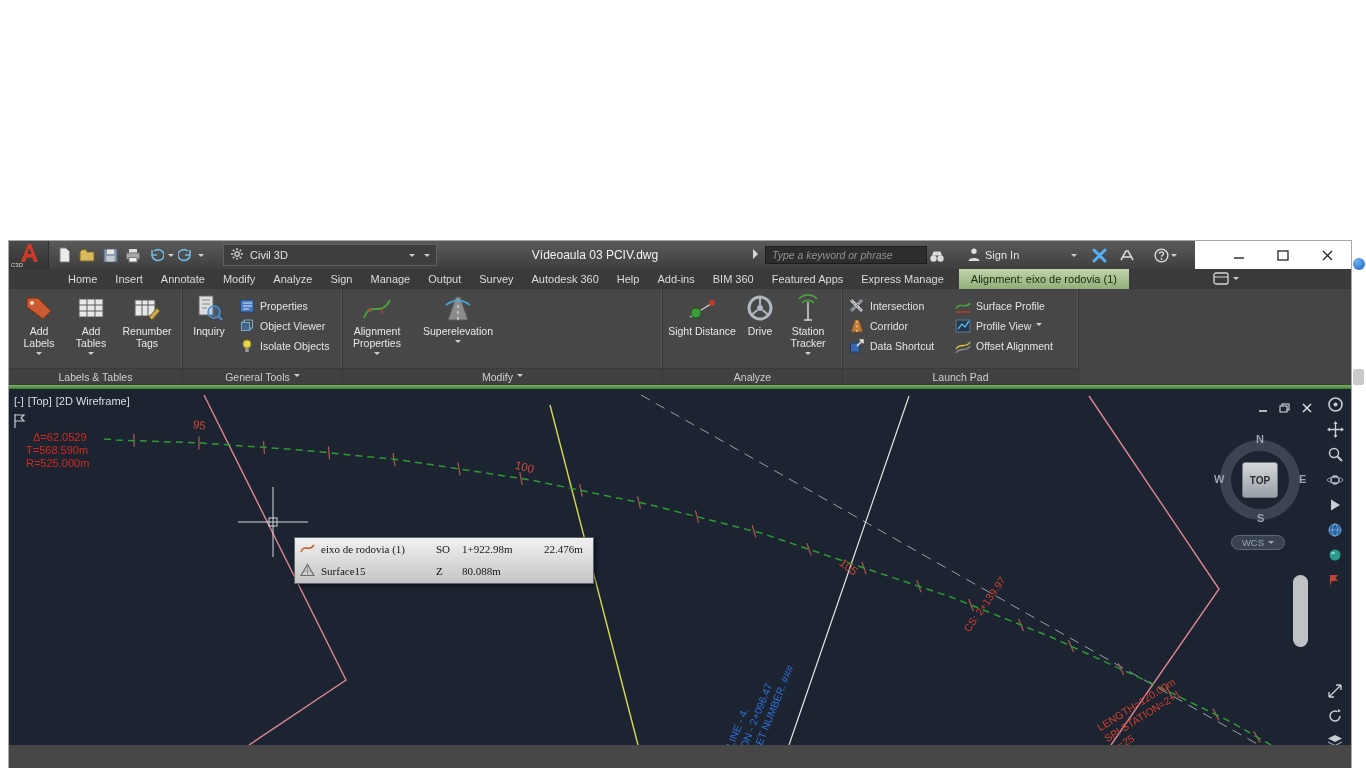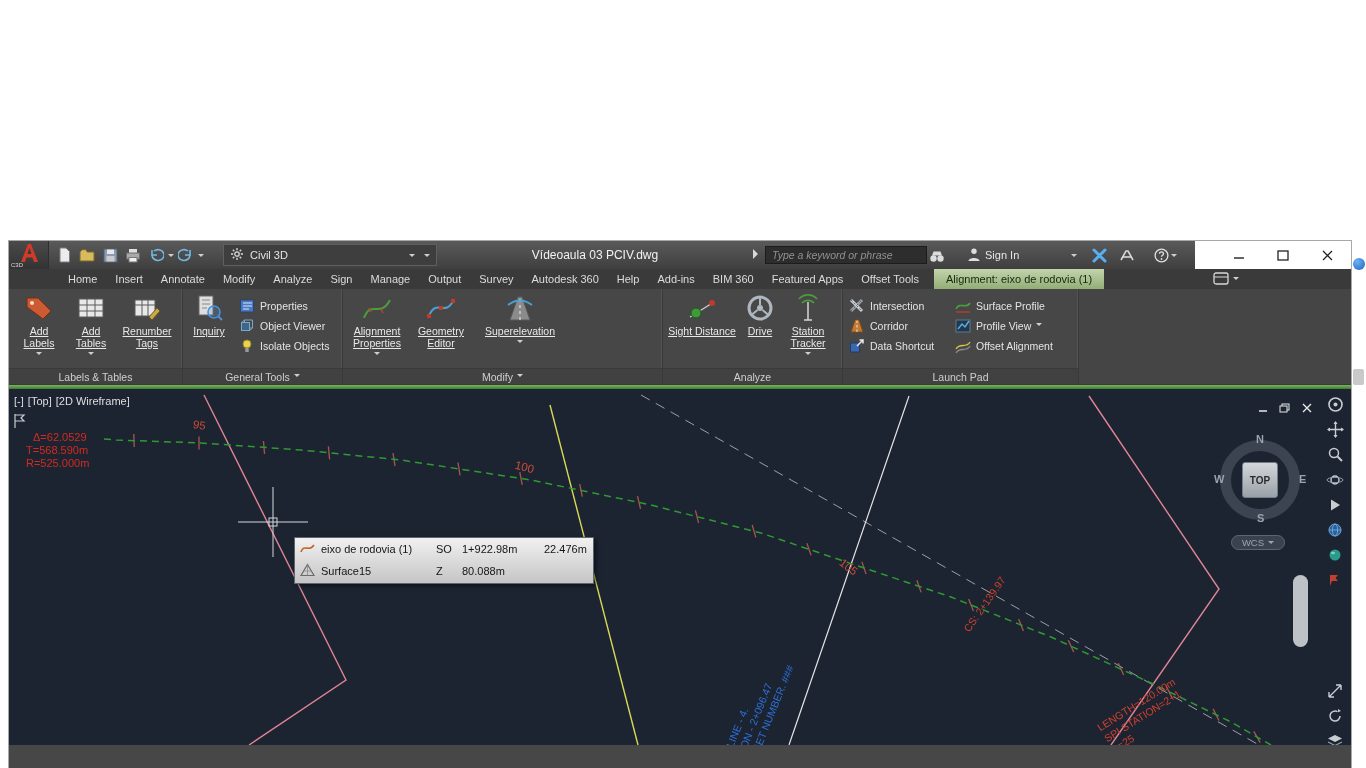--- a/index.html
+++ b/index.html
@@ -33,21 +33,21 @@
   .rtab{padding:0 9px;line-height:20px;white-space:nowrap;}
   .rtab-ctx{margin-left:6px;background:linear-gradient(#c3d4ac,#92ae77);color:#18260f;padding:0 12px;line-height:20px;white-space:nowrap;}
   .ribbon-toggle{position:absolute;right:112px;top:3px;display:flex;align-items:center;gap:4px;}
 
   
   .ribbon-body{height:96px;display:flex;background:#474747;border-bottom:1px solid #3a3a3a;}
   .panel{display:flex;flex-direction:column;border-right:1px solid #393939;box-shadow:inset -1px 0 0 #545454;}
   .panel-content{height:80px;display:flex;padding:2px 3px 0;}
   .panel-label{height:16px;background:#414141;border-top:1px solid #3a3a3a;font-size:10.5px;color:#cfcfcf;display:flex;align-items:center;justify-content:center;gap:4px;}
   .bigbtn{display:flex;flex-direction:column;align-items:center;padding-top:2px;font-size:10.5px;color:#e8e8e8;line-height:12px;text-align:center;}
-  .bigbtn span.lbl{white-space:nowrap;text-decoration:underline;}
+  .bigbtn span.lbl{white-space:nowrap;}
   .ic32{width:32px;height:30px;margin-bottom:2px;flex:none;}
   .ic16{width:16px;height:16px;flex:none;}
   .smallcol{display:flex;flex-direction:column;justify-content:flex-start;padding-top:6px;gap:3px;}
   .smallitem{display:flex;align-items:center;gap:5px;height:17px;font-size:10.5px;color:#e4e4e4;padding:0 3px;white-space:nowrap;}
   .filler{flex:1;background:#454545;}
 
   .green-strip{height:4px;background:linear-gradient(#79b45c,#3e7c31);}
 
   
   .filetabs{height:24px;background:linear-gradient(#4e4e4e,#3d3d3d);display:flex;align-items:flex-end;padding-left:5px;border-bottom:1px solid #2c2c2c;}
@@ -62,21 +62,21 @@
   .canvas svg.layer{position:absolute;left:0;top:0;}
   .vp-ctrl{position:absolute;left:5px;top:6px;color:#dfdfdf;font-size:11px;letter-spacing:0;}
   .vp-ctrl span{margin-right:1px;}
   .redinfo{position:absolute;color:#d42a1e;font-size:11px;white-space:nowrap;margin-left:12px;}
   .station{position:absolute;color:#cc4a38;font-size:11.5px;}
   .ann{position:absolute;font-size:10.5px;line-height:13px;transform-origin:0 0;}
   .ann div{white-space:nowrap;}
   .ann-blue{color:#2f6fd6;}
   .ann-red{color:#d2402e;}
   .tip{position:absolute;left:285px;top:148px;width:300px;height:47px;background:linear-gradient(#f1f1f1,#c5c5c5);border:1px solid #5c666e;box-shadow:2px 2px 4px rgba(0,0,0,.5);font-size:11px;color:#151515;}
-  .tip-row{display:flex;align-items:center;height:22px;padding-left:5px;}
+  .tip-row{display:flex;align-items:center;height:22px;padding-left:5px;font-family:Liberation Serif, serif;}
   .tip-ic{width:21px;} .tip-name{width:115px;} .tip-ax{width:26px;} .tip-v1{width:82px;} .tip-v2{flex:1;}
   .vpwin{position:absolute;top:12px;display:flex;gap:7px;}
   .vpwin .b{width:15px;height:14px;display:flex;align-items:center;justify-content:center;}
 
   
   .cube-wrap{position:absolute;left:1205px;top:45px;width:92px;height:92px;}
   .cube-ring{position:absolute;left:6px;top:6px;width:80px;height:80px;border-radius:50%;border:11px solid rgba(128,138,150,.32);}
   .cube-letter{position:absolute;color:#9aa3ae;font-size:11px;font-weight:bold;}
   .cube-top{position:absolute;left:28px;top:28px;width:36px;height:36px;background:linear-gradient(#d3d7db,#99a0a7);border:1px solid #767d86;border-radius:3px;color:#2b2b2b;font-size:10px;font-weight:bold;display:flex;align-items:center;justify-content:center;}
   .wcs{position:absolute;left:1222px;top:146px;width:54px;height:15px;background:#3a4250;border:1px solid #5a6678;border-radius:8px;color:#9aa6b4;font-size:9.5px;display:flex;align-items:center;justify-content:center;gap:4px;}
@@ -228,21 +228,21 @@
       <span class="rtab">Analyze</span>
       <span class="rtab">Sign</span>
       <span class="rtab">Manage</span>
       <span class="rtab">Output</span>
       <span class="rtab">Survey</span>
       <span class="rtab">Autodesk 360</span>
       <span class="rtab">Help</span>
       <span class="rtab">Add-ins</span>
       <span class="rtab">BIM 360</span>
       <span class="rtab">Featured Apps</span>
-      <span class="rtab">Offset Tools</span>
+      <span class="rtab">Express Manage</span>
       <span class="rtab-ctx">Alignment: eixo de rodovia (1)</span>
       <span class="ribbon-toggle">
           <svg width="16" height="13" viewBox="0 0 16 13">
             <rect x="1" y="1" width="14" height="11" rx="2" fill="none" stroke="#d8d8d8" stroke-width="1.3"></rect>
             <path d="M1 5h14" stroke="#d8d8d8"></path>
           </svg>
           <span class="tb-caret"></span>
         </span>
     </div>
 
@@ -327,30 +327,20 @@
       <div class="panel" style="width:320px">
         <div class="panel-content" style="gap:4px">
           <div class="bigbtn" style="width:62px">
             <span class="ic32"><svg width="32" height="30" viewBox="0 0 32 30">
                   <path d="M3 25C10 6 19 26 29 7" fill="none" stroke="#4a9e3c" stroke-width="2"></path>
                   <path d="M8 15l2 4M20 16l2 4" stroke="#c24030" stroke-width="1.6"></path>
                 </svg></span>
             <span class="lbl">Alignment</span>
             <span class="lbl">Properties</span>
             <span class="caret-d"></span>
-          </div>
-          <div class="bigbtn" style="width:58px">
-            <span class="ic32"><svg width="32" height="30" viewBox="0 0 32 30">
-                  <path d="M4 23C11 5 20 24 28 8" fill="none" stroke="#4aa0d2" stroke-width="2"></path>
-                  <rect x="2" y="21" width="4" height="4" fill="#c23a2a"></rect>
-                  <rect x="26" y="6" width="4" height="4" fill="#c23a2a"></rect>
-                  <rect x="14" y="13" width="4" height="4" fill="#c23a2a"></rect>
-                </svg></span>
-            <span class="lbl">Geometry</span>
-            <span class="lbl">Editor</span>
           </div>
           <div class="bigbtn" style="width:92px">
             <span class="ic32"><svg width="32" height="30" viewBox="0 0 32 30">
                   <path d="M6 27L14 4h4l8 23z" fill="#8b8b8b" stroke="#5a5a5a"></path>
                   <path d="M16 27V4" stroke="#f0f0f0" stroke-dasharray="3 3"></path>
                   <path d="M4 12c8-6 16-6 24 0" fill="none" stroke="#4aa0d2" stroke-width="1.8"></path>
                 </svg></span>
             <span class="lbl">Superelevation</span>
             <span class="caret-d"></span>
           </div>

